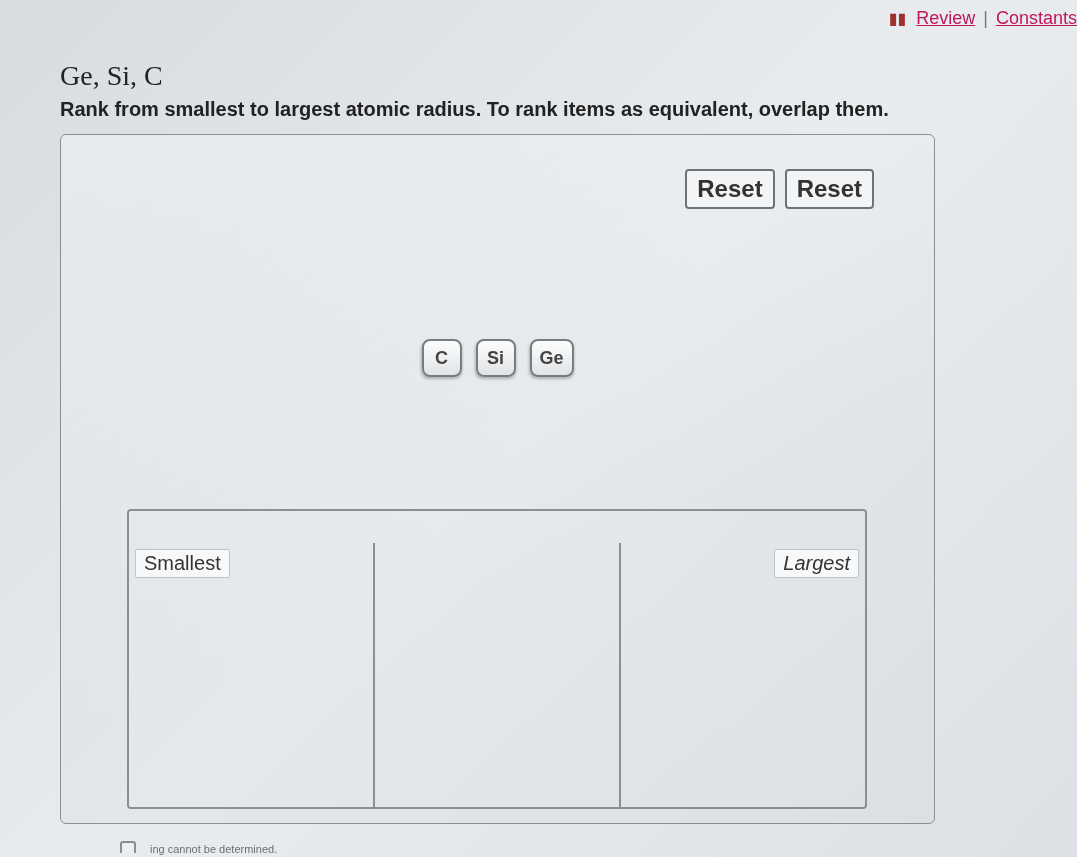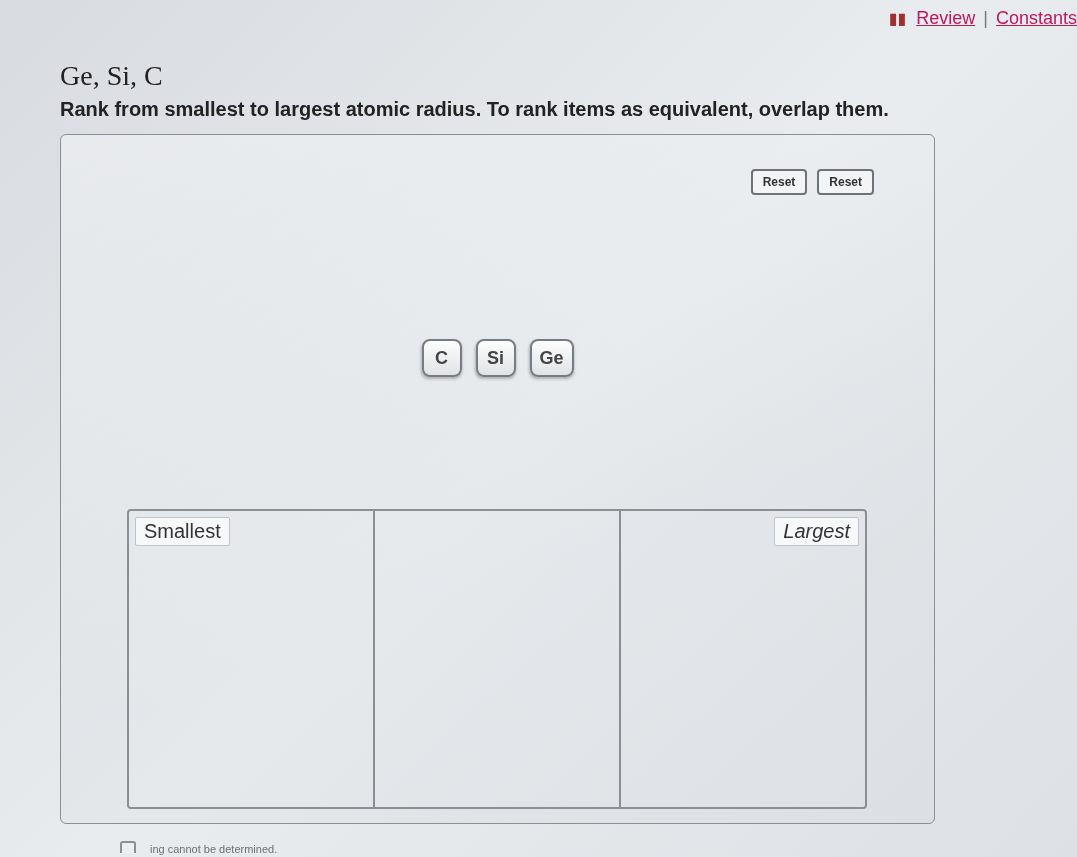--- a/index.html
+++ b/index.html
@@ -54,21 +54,21 @@
       position: absolute;
       top: 34px;
       right: 60px;
       display: flex;
       gap: 10px;
     }
     .sm-btn {
       border: 2px solid #6e7378;
       border-radius: 4px;
       background: #f2f4f6;
-      font-size: 12px;
+      font-size: 24px;
       font-weight: bold;
       color: #333;
       padding: 4px 10px;
       cursor: pointer;
     }
     .tiles {
       position: absolute;
       top: 204px;
       left: 50%;
       transform: translateX(-50%);
@@ -99,20 +99,21 @@
       height: 300px;
       display: flex;
       border: 2px solid #8a8f94;
       border-radius: 4px;
       background: rgba(255,255,255,0.05);
     }
     .bin {
       flex: 1;
       position: relative;
       border-right: 2px solid #8a8f94;
+      margin-top: 32px;
     }
     .bin:last-child { border-right: none; font-style: italic; }
     .bin-label {
       position: absolute;
       top: 6px;
       background: #f6f8fa;
       border: 1px solid #c0c4c8;
       border-radius: 2px;
       font-size: 20px;
       color: #333;

